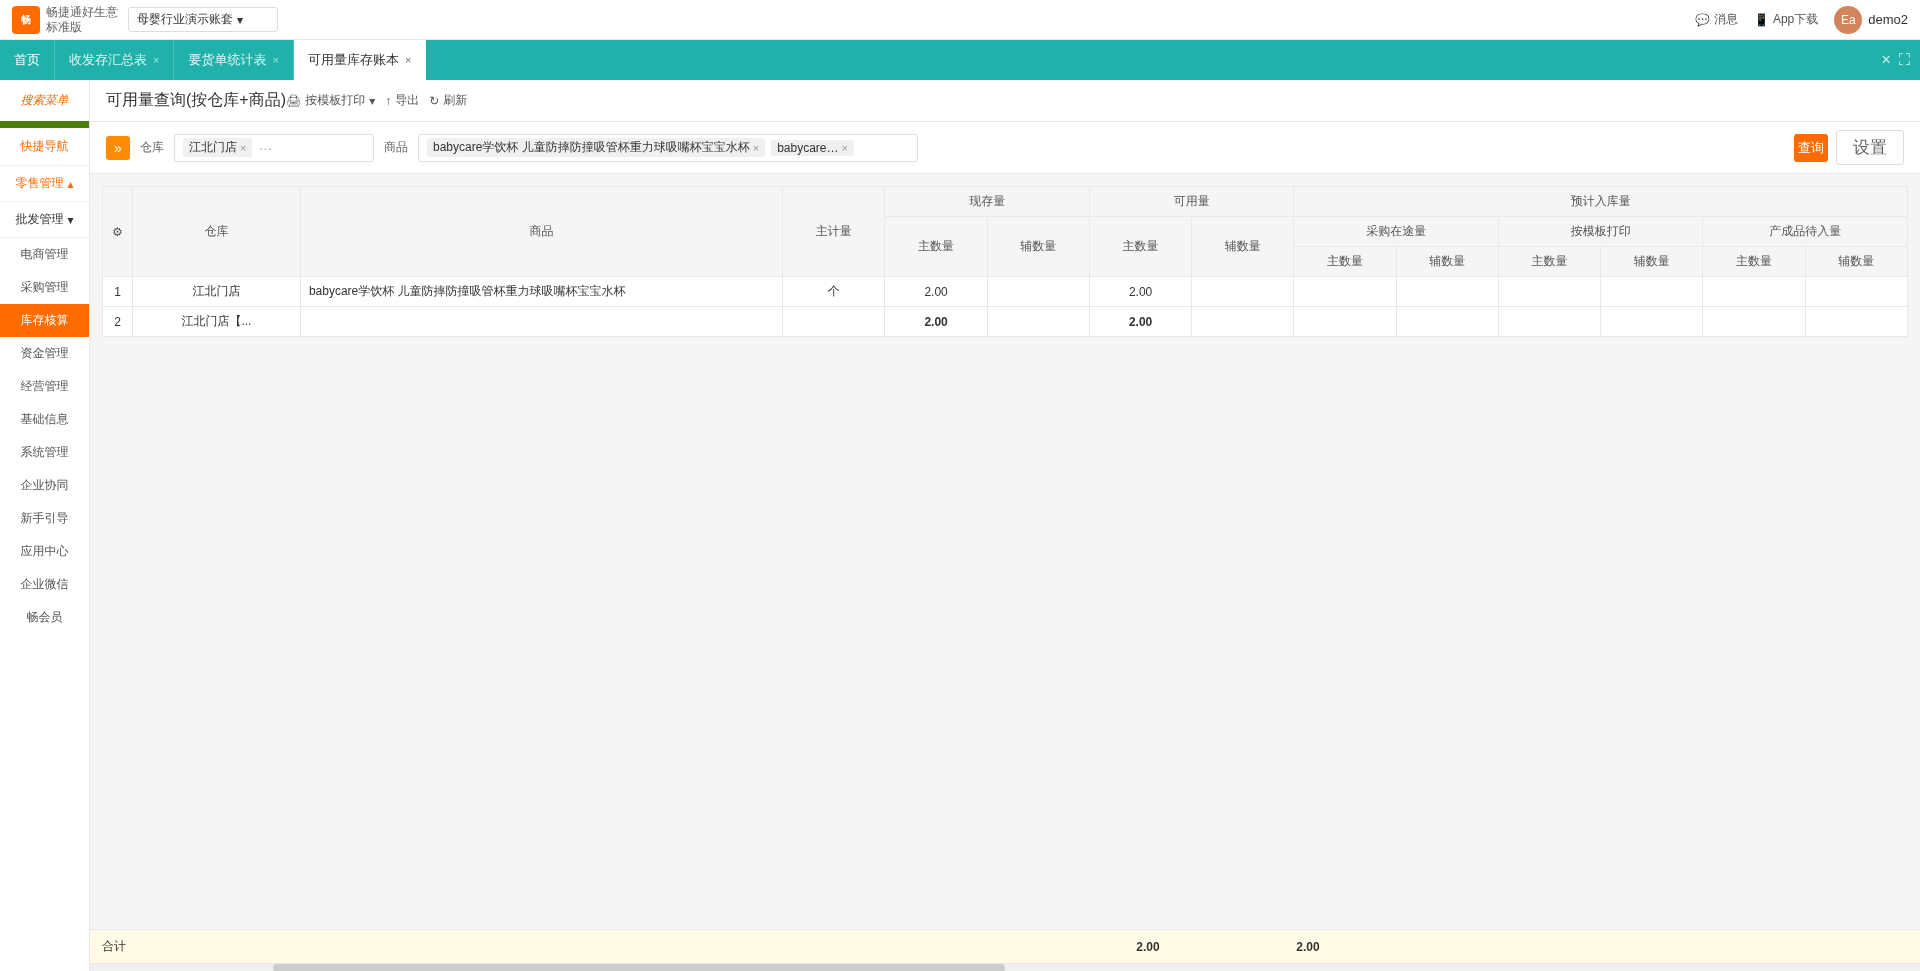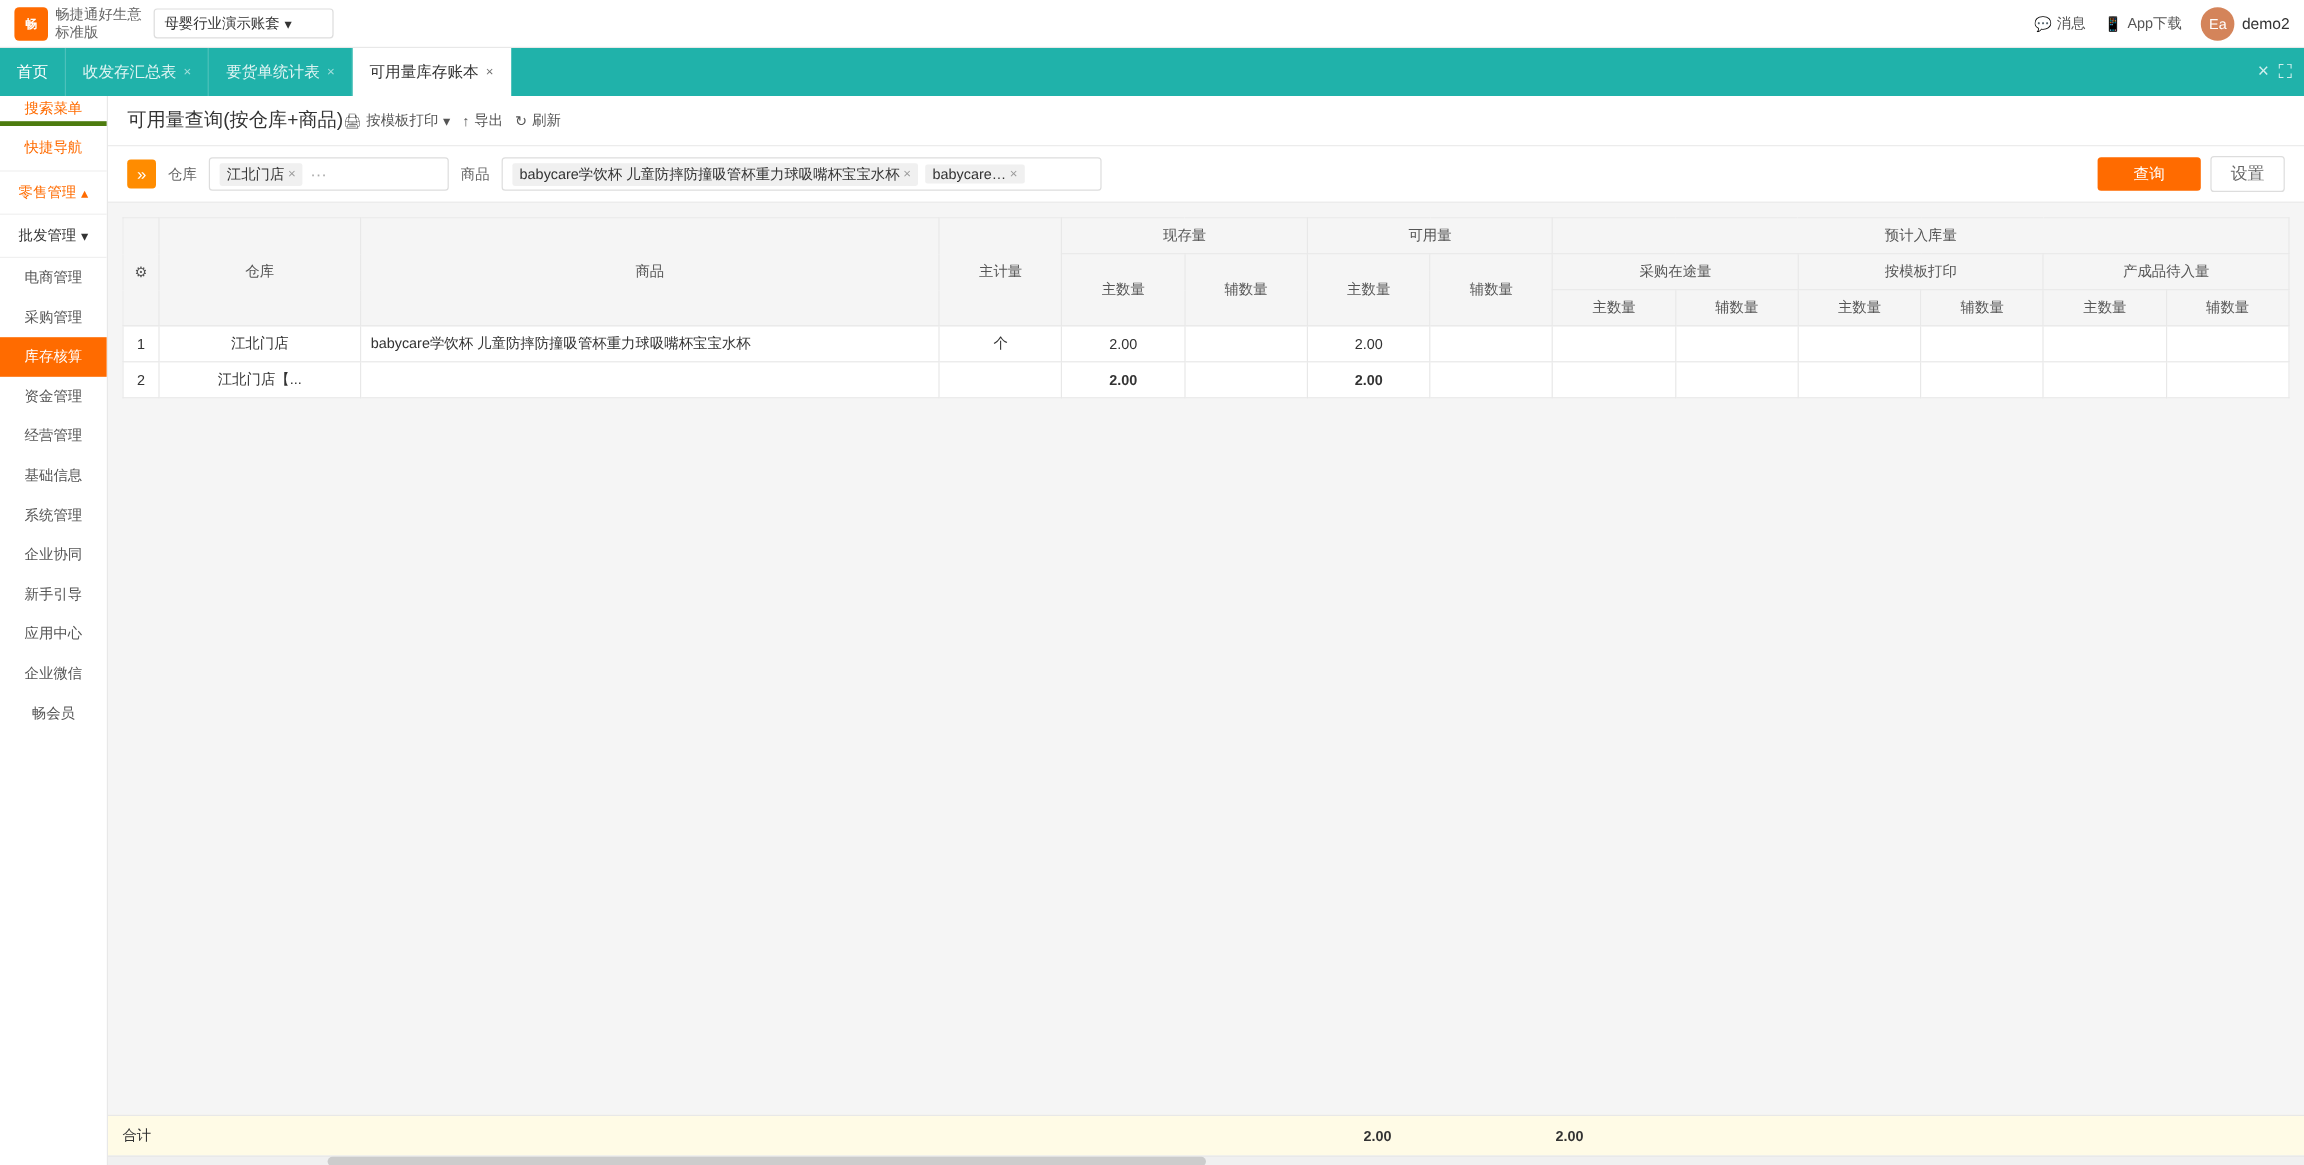--- a/index.html
+++ b/index.html
@@ -73,24 +73,25 @@
     .sidebar {
       width: 90px;
       background: #fff;
       border-right: 1px solid #e8e8e8;
       display: flex;
       flex-direction: column;
       overflow-y: auto;
       flex-shrink: 0;
     }
     .sidebar-search {
-      padding: 2px 8px;
+      padding: 12px 8px;
       font-size: 12px; color: #ff6b00;
       cursor: pointer; text-align: center;
-      border-bottom: 4px solid #4d7c0f;
+      border-bottom: 7px solid #4d7c0f;
+      font-style: italic;
     }
     .sidebar-nav-item {
       padding: 10px 8px;
       font-size: 12px; color: #ff6b00;
       cursor: pointer; text-align: center;
       border-bottom: 1px solid #f0f0f0;
     }
     .sidebar-item {
       padding: 8px 6px;
       font-size: 12px; color: #555;
@@ -163,26 +164,26 @@
       display: flex; align-items: center; gap: 3px;
       background: #f0f0f0; border-radius: 2px;
       padding: 1px 6px; font-size: 12px; color: #333;
     }
     .filter-tag-close { cursor: pointer; color: #999; font-size: 11px; }
     .filter-more { color: #aaa; font-size: 14px; cursor: pointer; }
     .filter-right { display: flex; align-items: center; gap: 8px; margin-left: auto; }
     .btn-query {
       background: #ff6b00; color: #fff;
       border: none; border-radius: 3px;
-      padding: 5px 30px; font-size: 13px; cursor: pointer;
+      padding: 5px 4px; font-size: 13px; cursor: pointer;
     }
     .btn-setting {
       background: #fff; color: #666;
       border: 1px solid #ddd; border-radius: 3px;
-      padding: 5px 16px; font-size: 14px; cursor: pointer;
+      padding: 5px 16px; font-size: 17px; cursor: pointer;
     }
 
     
     .table-container {
       flex: 1;
       overflow: auto;
       padding: 12px;
     }
     .data-table {
       width: 100%;

